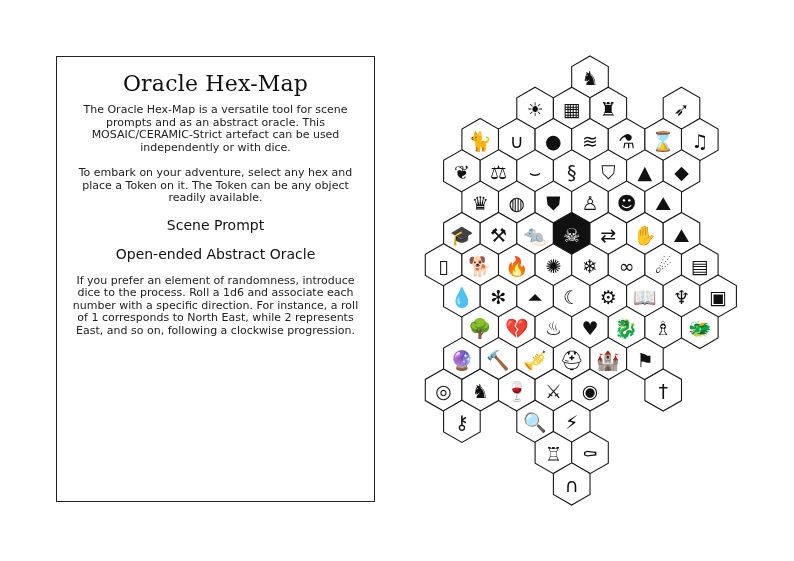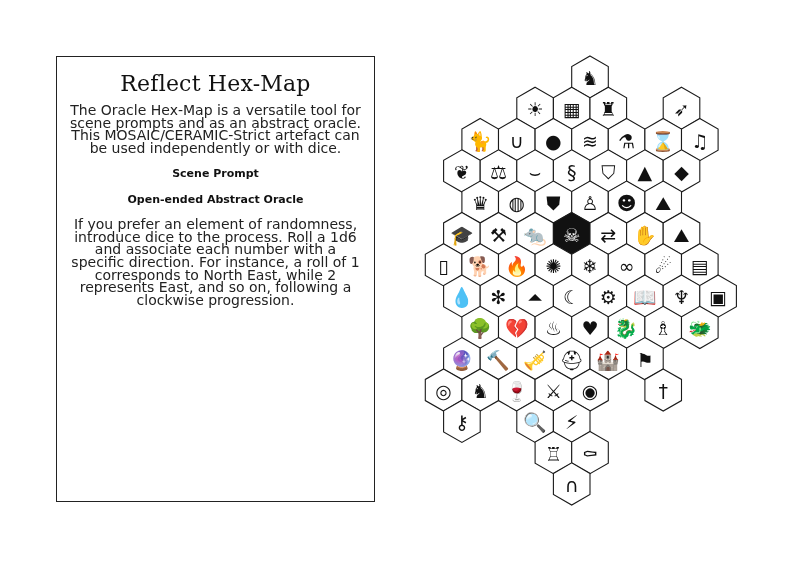--- a/index.html
+++ b/index.html
@@ -1,32 +1,33 @@
 <!DOCTYPE html>
 <html><head>
 <meta charset="utf-8">
 <style>
   html, body { margin: 0; padding: 0; }
   body { width: 794px; height: 561px; background: #ffffff; position: relative; overflow: hidden; font-family: "DejaVu Sans", sans-serif; color: #1a1a1a; }
   .panel { position: absolute; left: 56px; top: 56px; width: 319px; height: 446px; border: 1.5px solid #222; box-sizing: border-box; padding: 12px 12px 0 12px; text-align: center; }
   .title { font-family: "DejaVu Serif", "Liberation Serif", serif; font-size: 22px; font-weight: normal; margin: 2px 0 8px 0; letter-spacing: 0.2px; color: #111; }
-  .para { font-size: 14px; line-height: 12.6px; margin: 0 0 12.6px 0; color: #222; }
-  .heading { font-size: 11px; font-weight: bold; margin: 0 0 12.6px 0; color: #111; }
+  .para { font-size: 11px; line-height: 12.6px; margin: 0 0 12.6px 0; color: #222; }
+  .heading { font-size: 14px; font-weight: normal; margin: 0 0 12.6px 0; color: #111; }
   .map { position: absolute; left: 0; top: 0; width: 794px; height: 561px; }
   .hex-poly { fill: #ffffff; stroke: #1a1a1a; stroke-width: 1.1; }
   .hex-poly.active { fill: #111111; }
   .hex-glyph { font-family: "DejaVu Sans", sans-serif; font-size: 19px; fill: #111; text-anchor: middle; dominant-baseline: central; }
   .hex-glyph.active { fill: #ffffff; }
 </style>
 </head>
 <body>
 
 <div class="panel">
-  <h1 class="title">Reflect Hex-Map</h1>
+  <h1 class="title">Oracle Hex-Map</h1>
   <p class="para">The Oracle Hex-Map is a versatile tool for scene prompts and as an abstract oracle. This MOSAIC/CERAMIC-Strict artefact can be used independently or with dice.</p>
+  <p class="para">To embark on your adventure, select any hex and place a Token on it. The Token can be any object readily available.</p>
   <div class="heading">Scene Prompt</div>
   <div class="heading">Open-ended Abstract Oracle</div>
   <p class="para">If you prefer an element of randomness, introduce dice to the process. Roll a 1d6 and associate each number with a specific direction. For instance, a roll of 1 corresponds to North East, while 2 represents East, and so on, following a clockwise progression.</p>
 </div>
 
 <svg class="map" id="hexmap" viewBox="0 0 794 561" xmlns="http://www.w3.org/2000/svg">
     <g>
       <polygon points="590.0,55.9 608.3,66.5 608.3,87.5 590.0,98.1 571.7,87.5 571.7,66.5" class="hex-poly"></polygon>
       <text x="590.0" y="78.0" class="hex-glyph">♞</text>
     </g>

